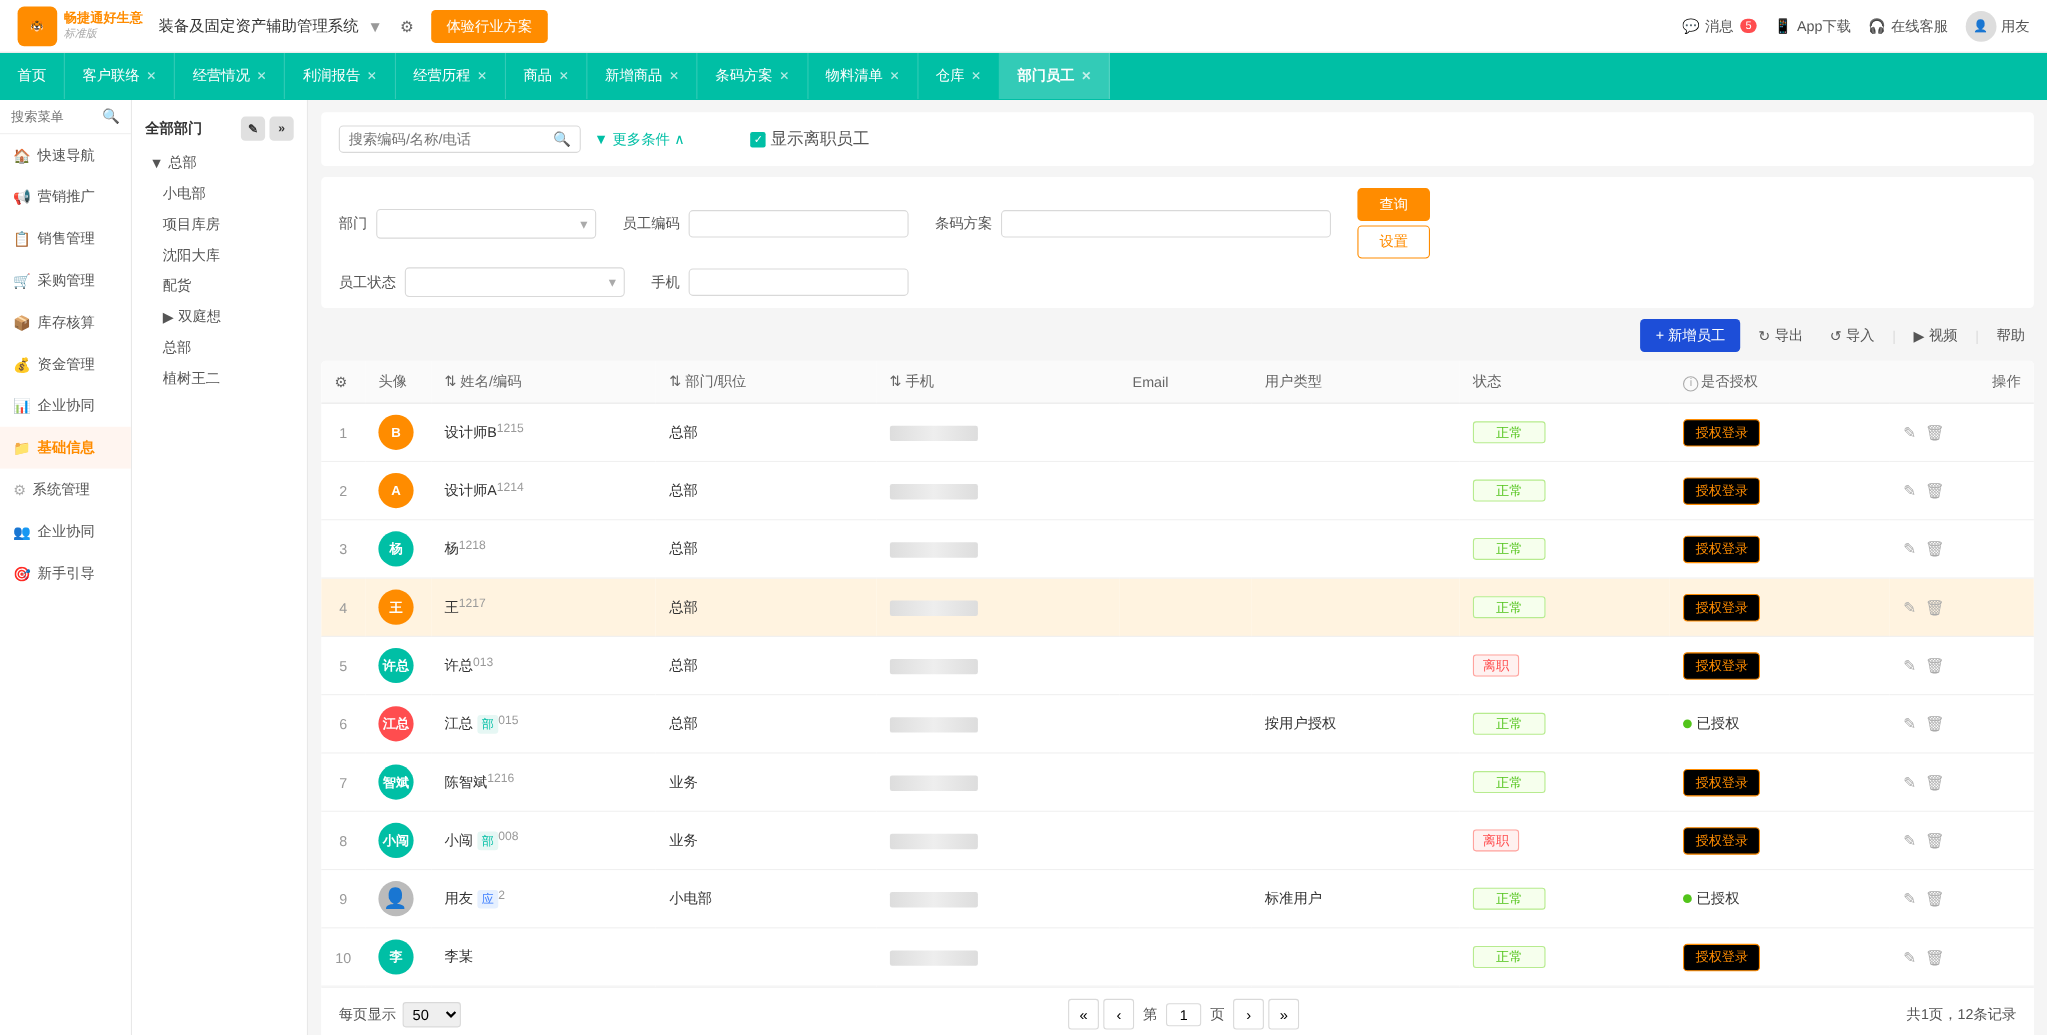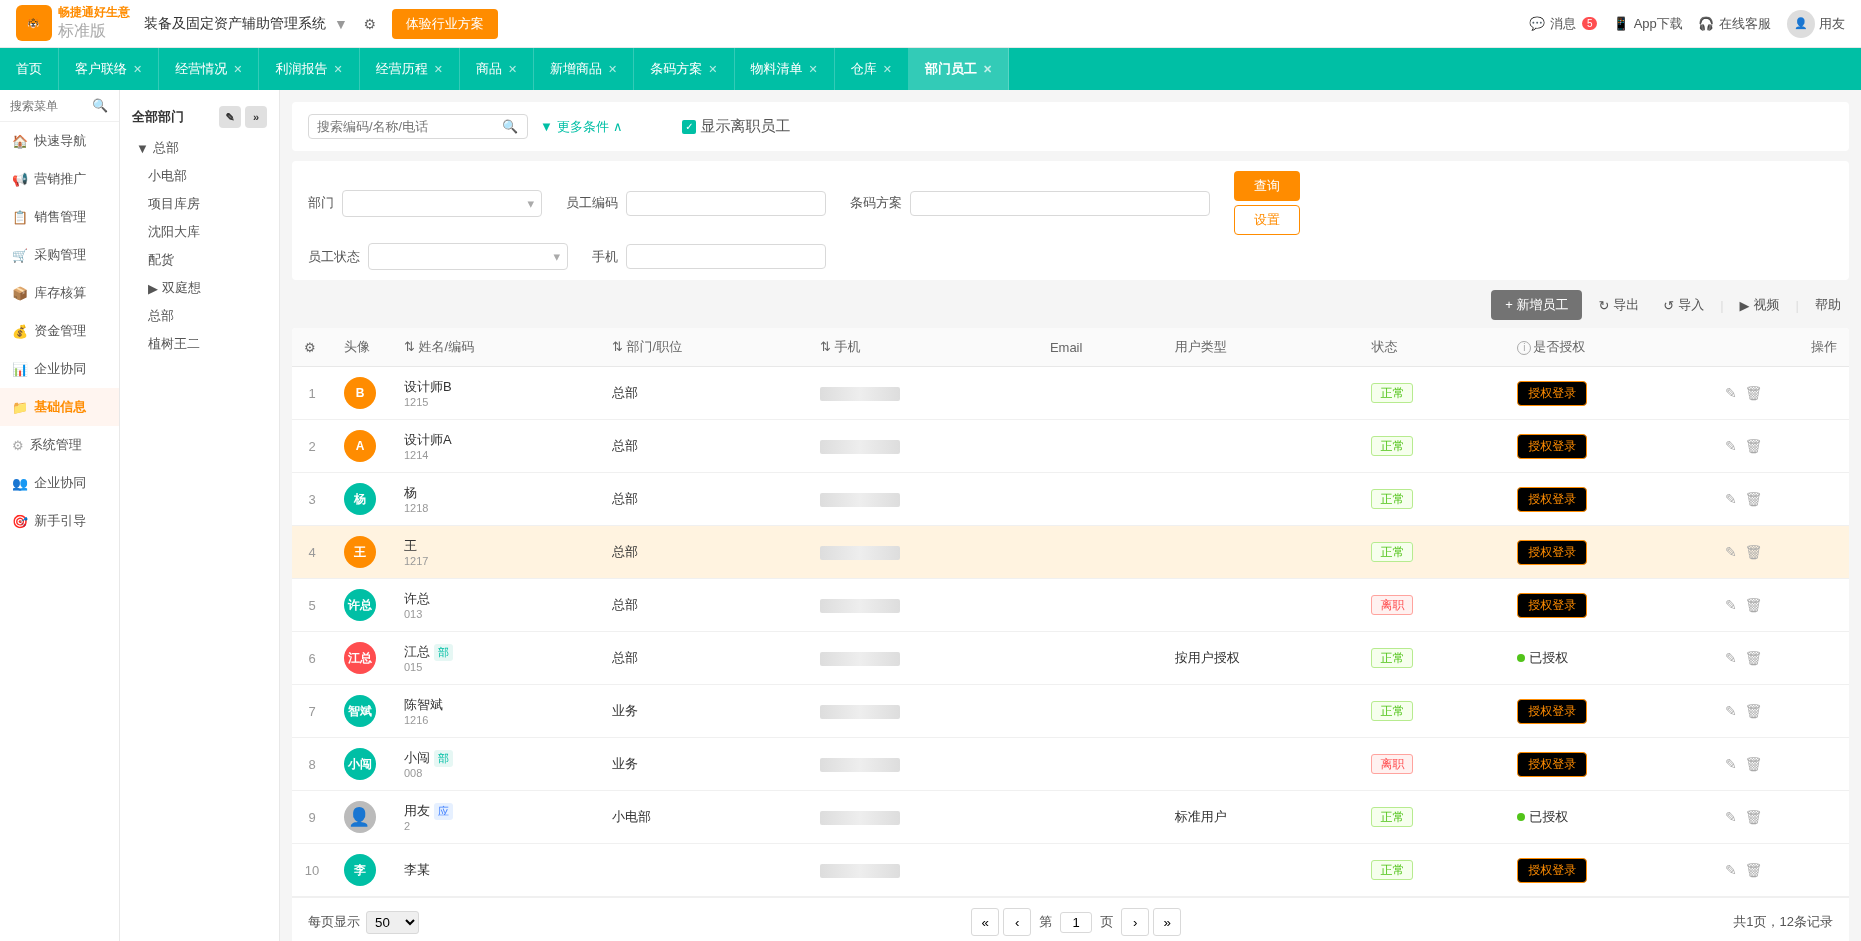--- a/index.html
+++ b/index.html
@@ -247,21 +247,21 @@
       cursor: pointer;
     }
     .filter-actions { display: flex; flex-direction: column; gap: 4px; }
 
     
     .toolbar {
       display: flex; align-items: center; justify-content: flex-end; gap: 8px;
       margin-bottom: 8px;
     }
     .add-employee-btn {
-      background: #737373;
+      background: #1d4ed8;
       color: #fff;
       border: none;
       border-radius: 4px;
       padding: 6px 14px;
       font-size: 13px;
       cursor: pointer;
       display: flex; align-items: center; gap: 4px; margin-left: 32px;
     }
     .toolbar-btn {
       display: flex; align-items: center; gap: 4px;
@@ -301,40 +301,40 @@
     .data-table tr.highlighted { background: #fff3e0; }
 
     .avatar-circle {
       width: 32px; height: 32px;
       border-radius: 50%;
       display: flex; align-items: center; justify-content: center;
       font-size: 12px; color: #fff; font-weight: bold;
       flex-shrink: 0;
     }
     .name-cell { display: flex; align-items: center; gap: 6px; }
-    .name-code { display: flex; flex-direction: column; }
+    .name-code { display: flex; flex-direction: row; }
     .name-code .name { font-size: 13px; color: #333; }
     .name-code .code { font-size: 11px; color: #999; }
     .dept-badge {
       display: inline-flex; align-items: center;
       background: #e6f7f4; color: #00bfa5;
       border-radius: 3px; font-size: 11px;
       padding: 1px 4px; margin-left: 4px;
     }
     .tag-badge {
       display: inline-flex; align-items: center;
       background: #e6f0ff; color: #4080ff;
       border-radius: 3px; font-size: 11px;
       padding: 1px 4px; margin-left: 4px;
     }
 
     .status-normal {
       background: #f6ffed; color: #52c41a;
       border: 1px solid #b7eb8f;
-      border-radius: 3px; padding: 2px 8px; font-size: 12px;
+      border-radius: 3px; padding: 2px 20px; font-size: 12px;
     }
     .status-resign {
       background: #fff1f0; color: #ff4d4f;
       border: 1px solid #ffa39e;
       border-radius: 3px; padding: 2px 8px; font-size: 12px;
     }
     .auth-btn {
       background: #000000;
       color: #ff8c00;
       border: 1px solid #ff8c00;
@@ -401,21 +401,21 @@
     }
   </style>
 </head>
 <body>
 
 <div class="top-bar">
   <div class="logo-area">
     <div class="logo-icon">🐯</div>
     <div class="logo-text">
       <div style="font-weight:bold;color:#ff8c00;font-size:12px;">畅捷通好生意</div>
-      <div style="font-size:16px;color:#aaa;">标准版</div>
+      <div style="font-size:10px;color:#aaa;font-style:italic;">标准版</div>
     </div>
   </div>
   <div class="system-title">
     <span>装备及固定资产辅助管理系统</span>
     <span class="arrow">▼</span>
     <div class="gear-icon">⚙</div>
     <button class="trial-btn">体验行业方案</button>
   </div>
   <div class="top-right">
     <div class="top-right-item">

